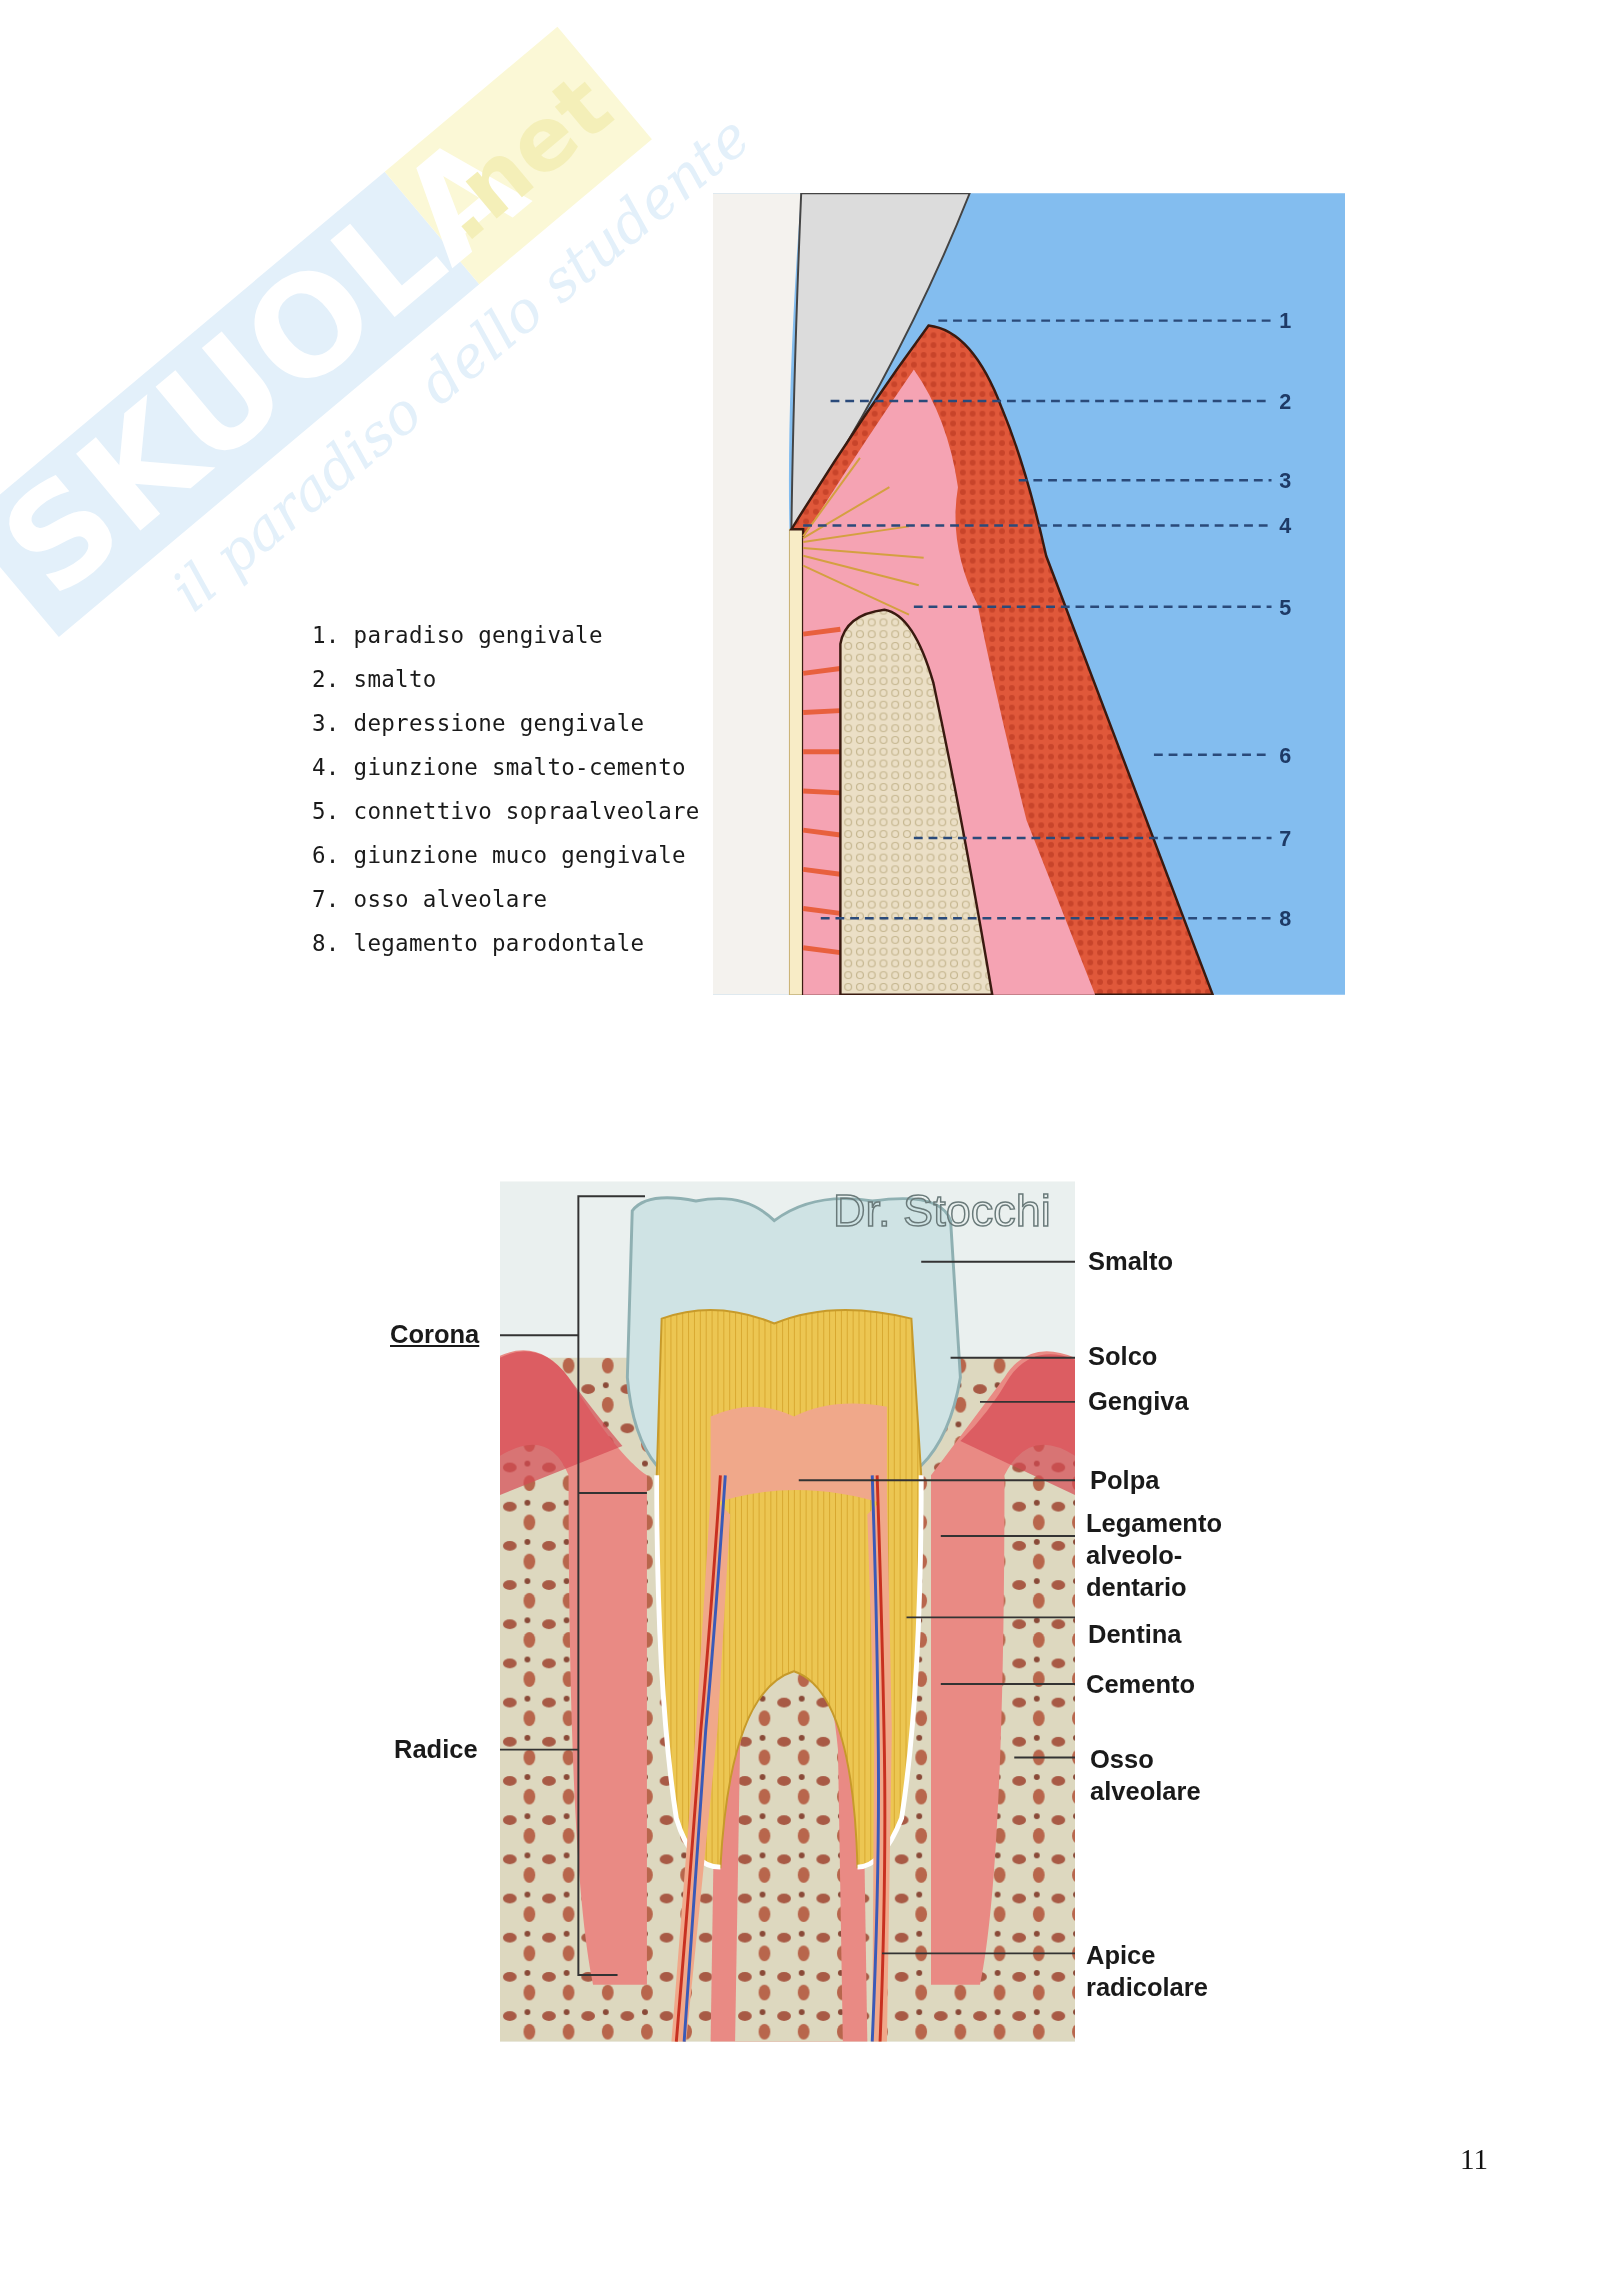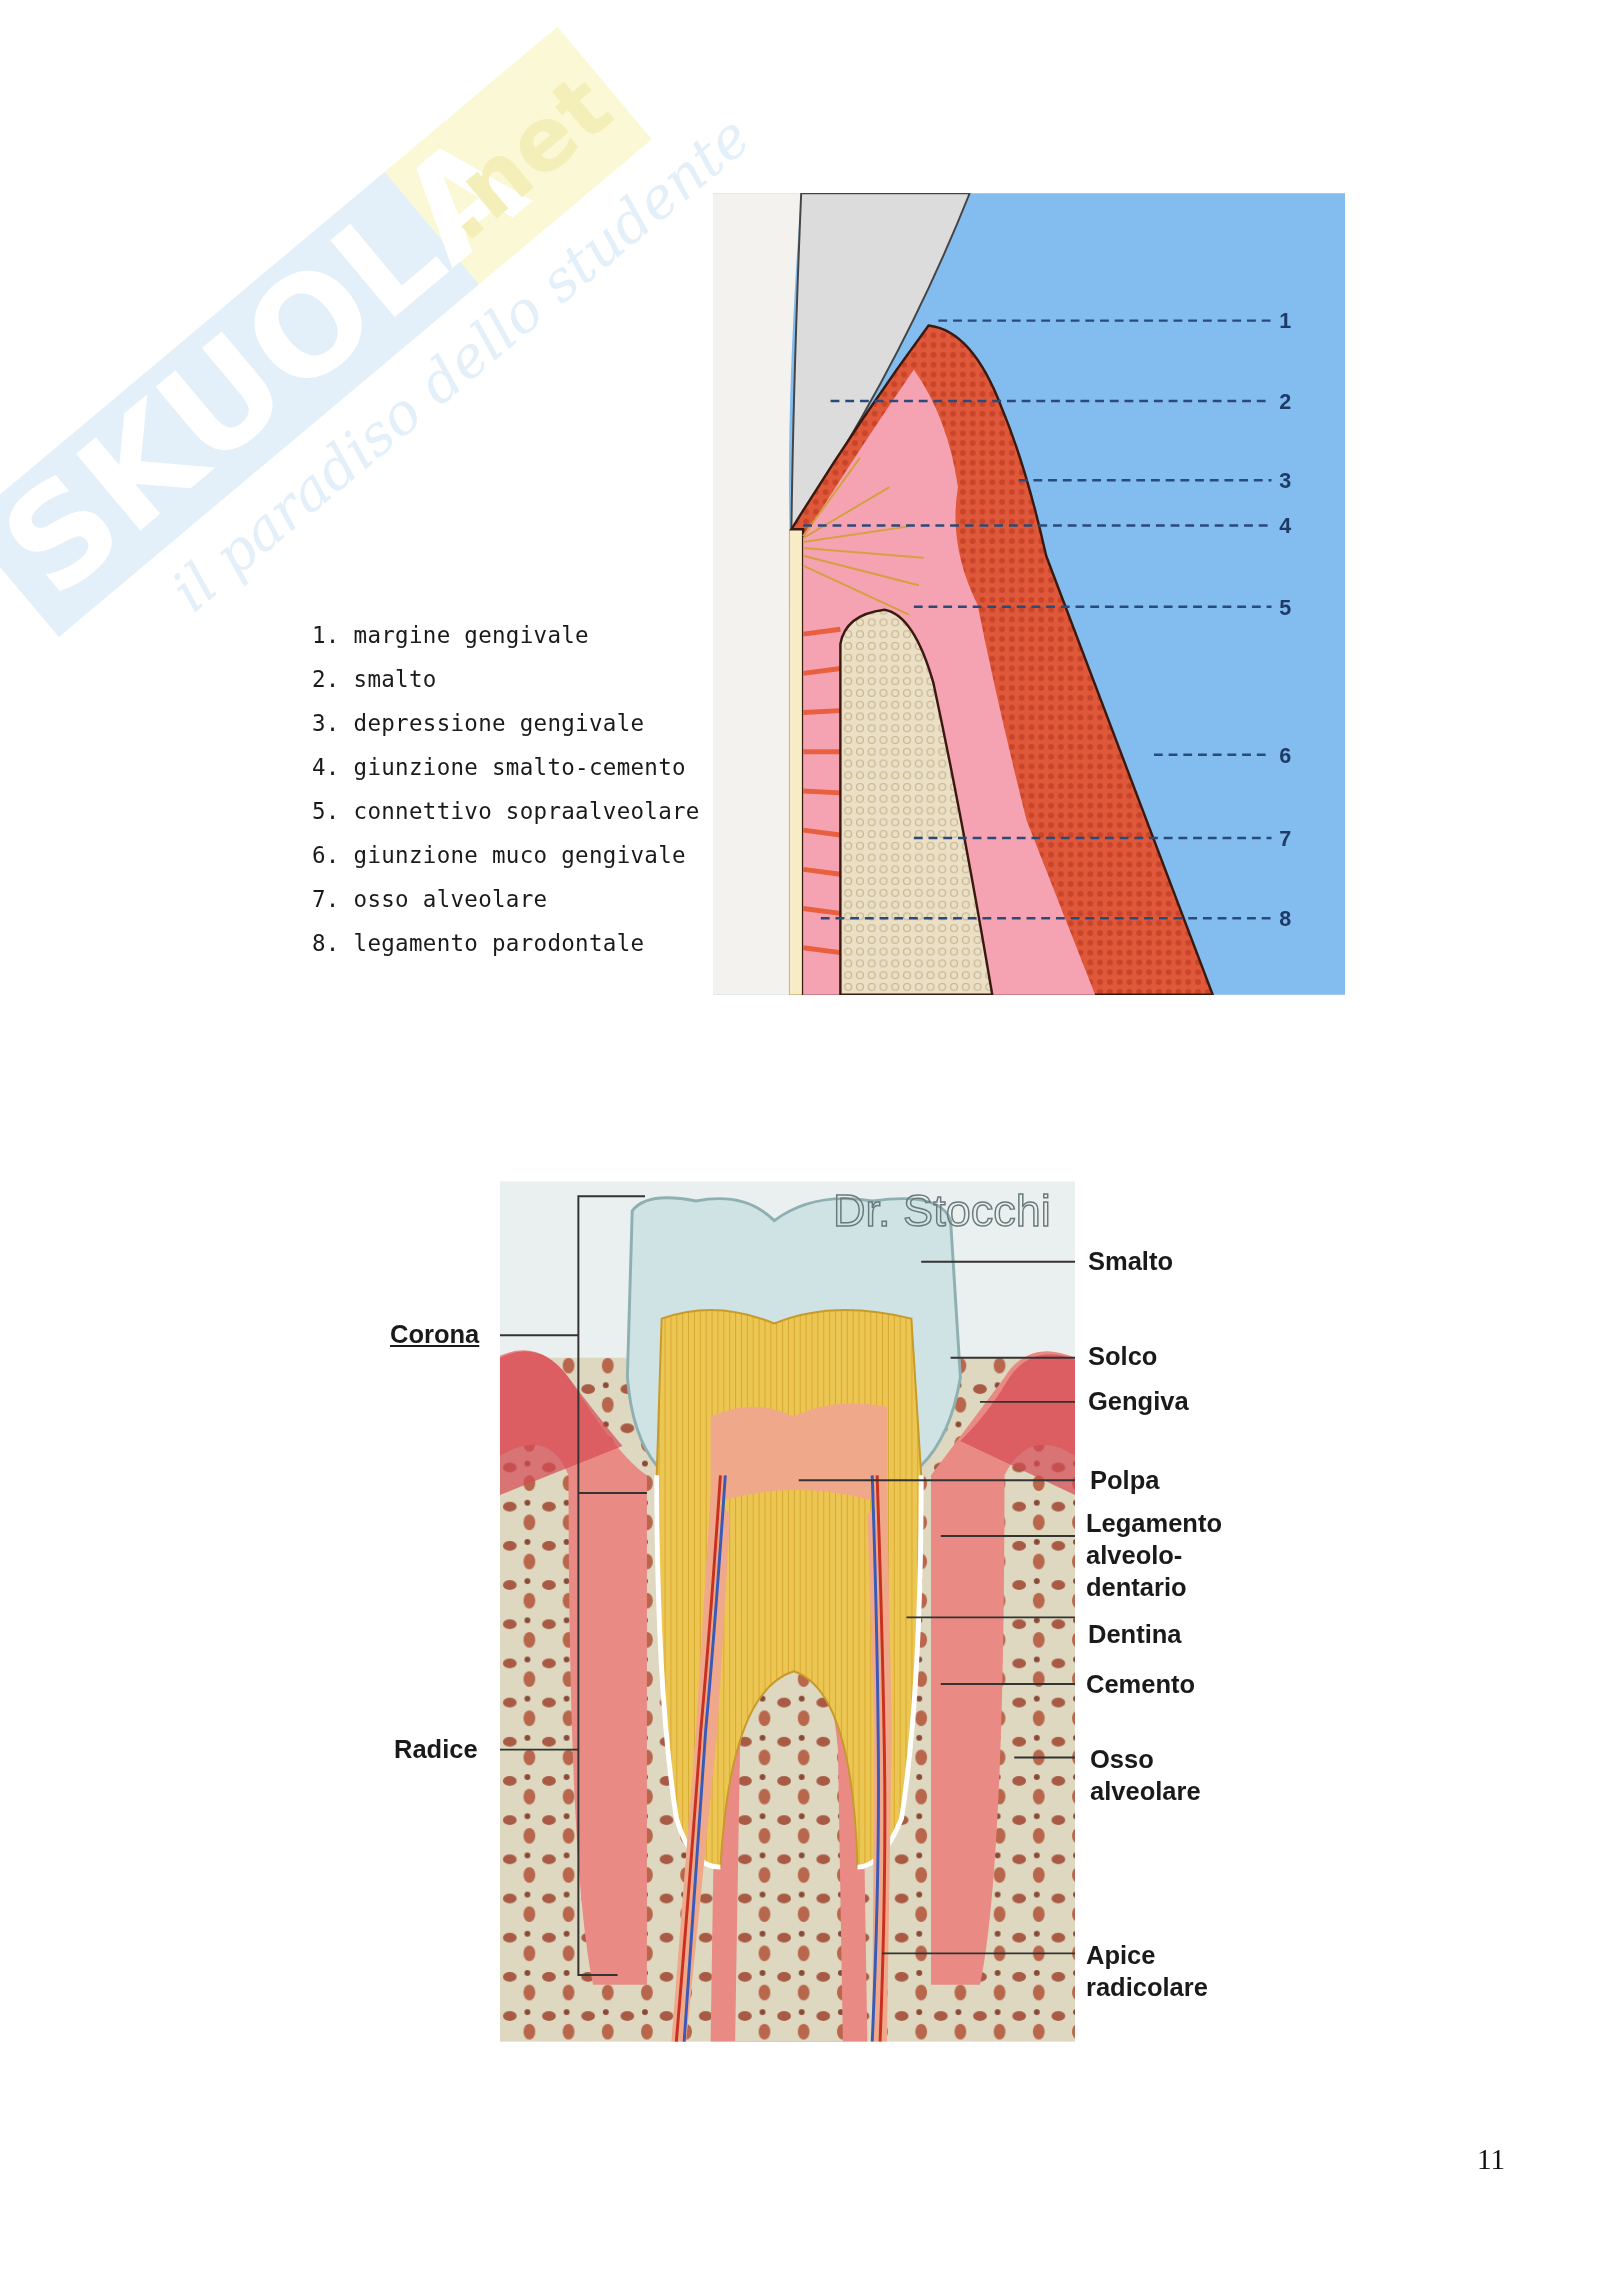--- a/index.html
+++ b/index.html
@@ -3,37 +3,37 @@
 <meta charset="utf-8">
 <style>
   html, body { margin:0; padding:0; background:#ffffff; }
   body { width:1621px; height:2293px; position:relative; overflow:hidden; font-family:"DejaVu Sans", sans-serif; }
   .watermark { position:absolute; left:0; top:0; width:1621px; height:882px; pointer-events:none; }
   .legend { position:absolute; left:312px; top:619px; }
   .legend-item { font-family:"DejaVu Sans Mono", monospace; font-size:22.5px; color:#1a1a1a; height:44px; line-height:32px; white-space:nowrap; letter-spacing:0.3px; }
   .fig1 { position:absolute; left:713px; top:193px; width:632px; height:802px; }
   .fig2 { position:absolute; left:500px; top:1181px; width:575px; height:861px; }
   .lbl { position:absolute; font-family:"Liberation Sans", sans-serif; font-weight:bold; font-size:25.5px; color:#1a1a1a; line-height:32px; white-space:nowrap; }
-  .page-num { position:absolute; left:1460px; top:2143px; font-family:"Liberation Serif", serif; font-size:29px; color:#111;margin-left:17px; }
+  .page-num { position:absolute; left:1460px; top:2143px; font-family:"Liberation Serif", serif; font-size:29px; color:#111; }
 </style>
 </head>
 <body>
 
 <svg class="watermark" viewBox="0 0 1654 900" xmlns="http://www.w3.org/2000/svg">
   <g transform="translate(60,650) rotate(-40)">
     <rect x="0" y="-150" width="560" height="150" fill="#e3f0fa"></rect>
     <rect x="560" y="-150" width="230" height="150" fill="#fbf8d6"></rect>
     <text x="20" y="-30" font-family="DejaVu Sans, sans-serif" font-weight="bold" font-size="140" fill="#ffffff">SKUOLA</text>
     <text x="575" y="-40" font-family="DejaVu Sans, sans-serif" font-weight="bold" font-size="90" fill="#f4efb8">.net</text>
     <text x="120" y="70" font-family="DejaVu Serif, serif" font-style="italic" font-size="58" fill="#e3f0fa">il paradiso dello studente</text>
   </g>
 </svg>
 
 <div class="legend">
-  <div class="legend-item"><span>1.</span> <span>margine gengivale</span></div>
+  <div class="legend-item"><span>1.</span> <span>paradiso gengivale</span></div>
   <div class="legend-item"><span>2.</span> <span>smalto</span></div>
   <div class="legend-item"><span>3.</span> <span>depressione gengivale</span></div>
   <div class="legend-item"><span>4.</span> <span>giunzione smalto-cemento</span></div>
   <div class="legend-item"><span>5.</span> <span>connettivo sopraalveolare</span></div>
   <div class="legend-item"><span>6.</span> <span>giunzione muco gengivale</span></div>
   <div class="legend-item"><span>7.</span> <span>osso alveolare</span></div>
   <div class="legend-item"><span>8.</span> <span>legamento parodontale</span></div>
 </div>
 
 <svg class="fig1" viewBox="0 0 645 818" xmlns="http://www.w3.org/2000/svg">

